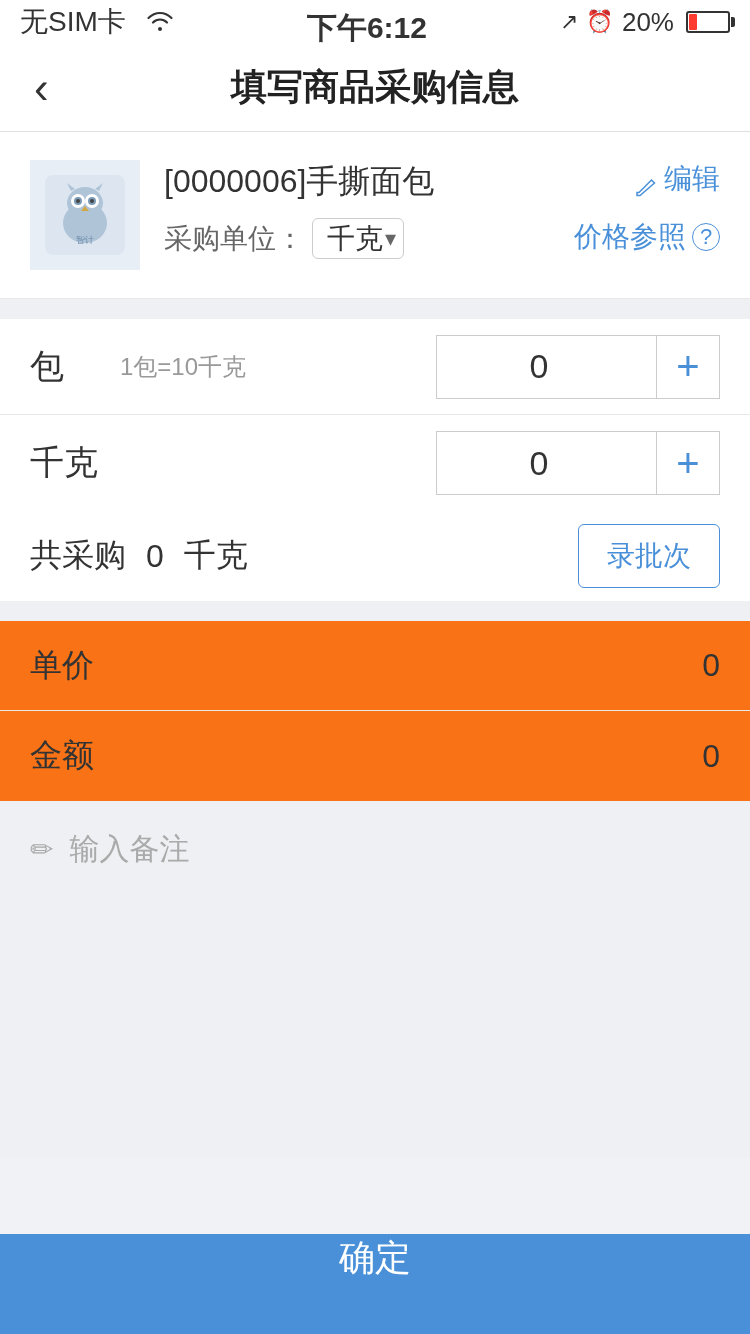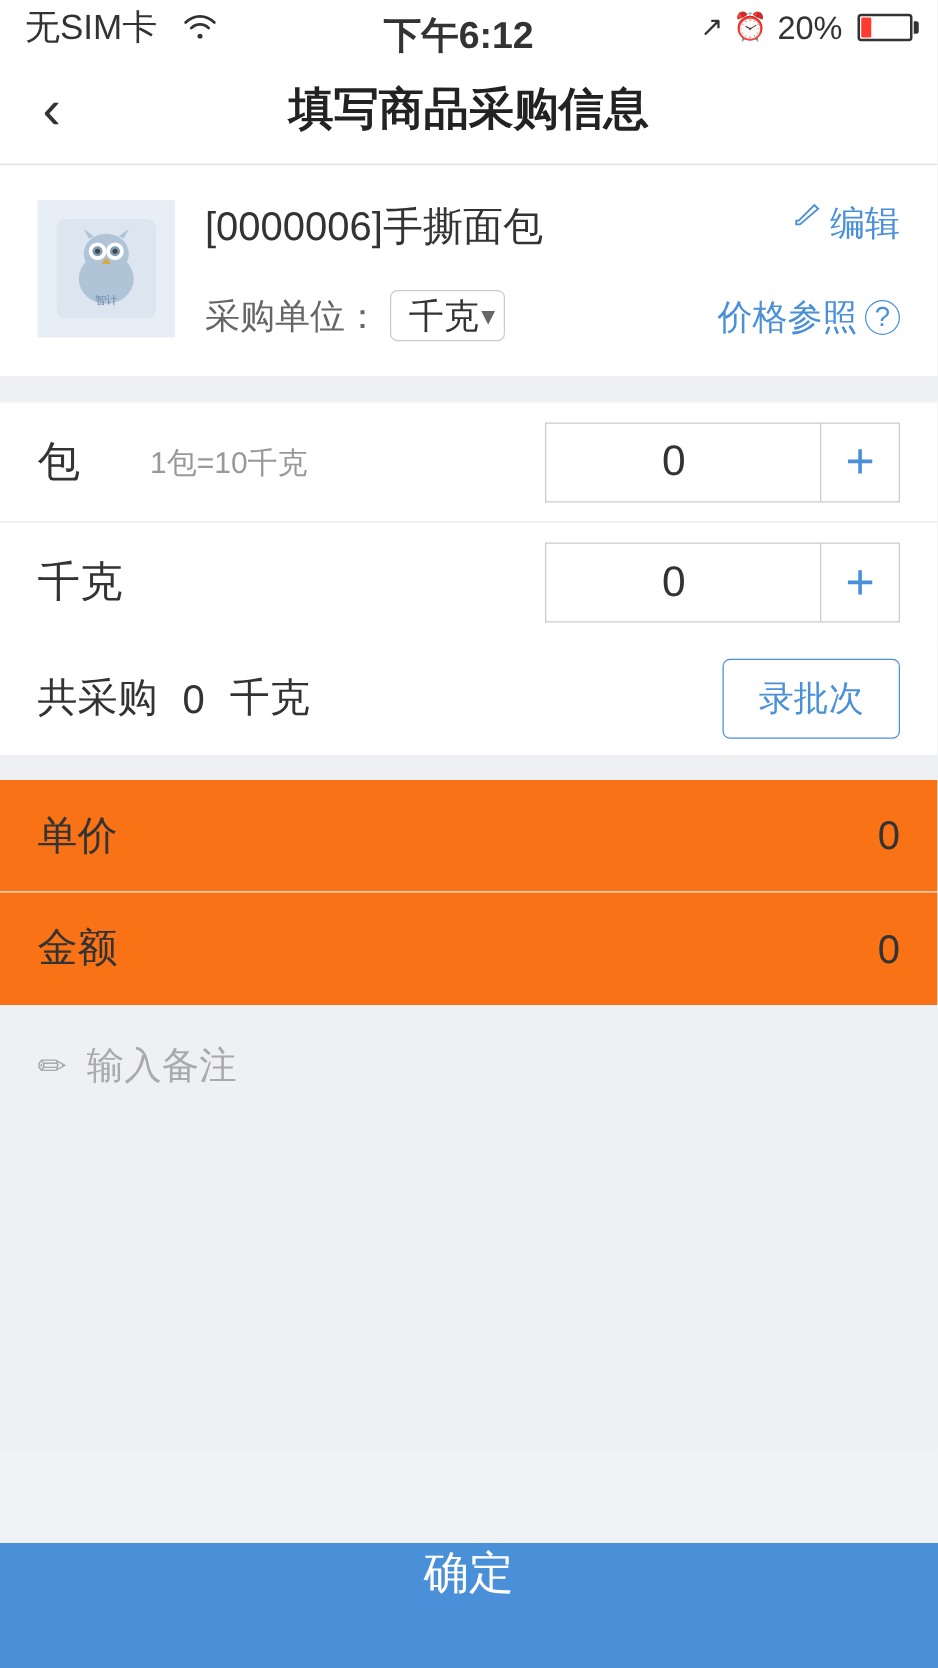--- a/index.html
+++ b/index.html
@@ -133,29 +133,29 @@
     }
     .product-name {
       font-size: 32px;
       color: #333;
       font-weight: 500;
     }
     .edit-btn {
       color: #4a90d9;
       font-size: 28px;
       display: flex;
+      align-items: flex-end;
+      gap: 6px;
+      cursor: pointer;
+    }
+    .product-unit-row {
+      display: flex;
+      justify-content: space-between;
       align-items: flex-start;
-      gap: 6px;
-      cursor: pointer;
-    }
-    .product-unit-row {
-      display: flex;
-      justify-content: space-between;
-      align-items: flex-end;
-      margin-top: 28px;
+      margin-top: 14px;
     }
     .unit-label {
       font-size: 28px;
       color: #666;
     }
     .unit-select {
       background: #fff;
       border: 1px solid #ccc;
       border-radius: 6px;
       padding: 4px 20px 4px 14px;

